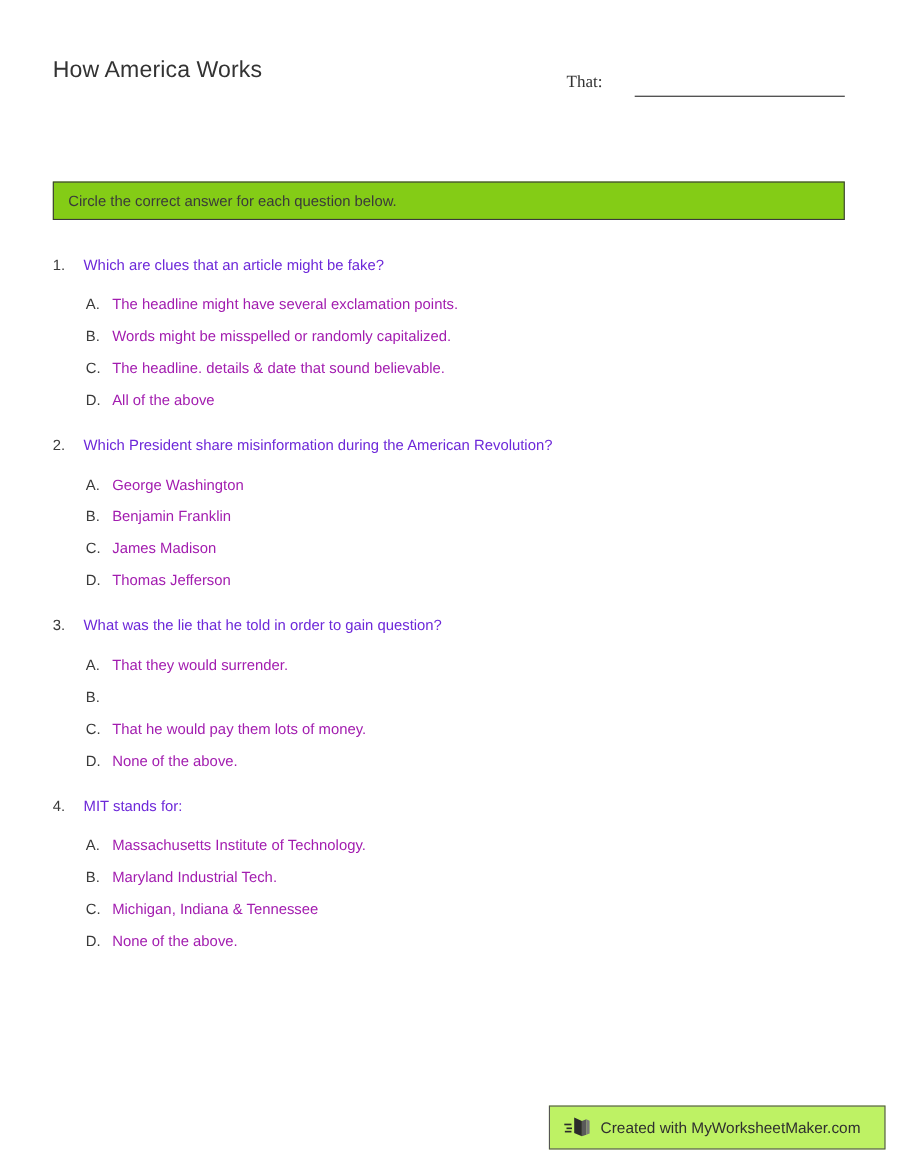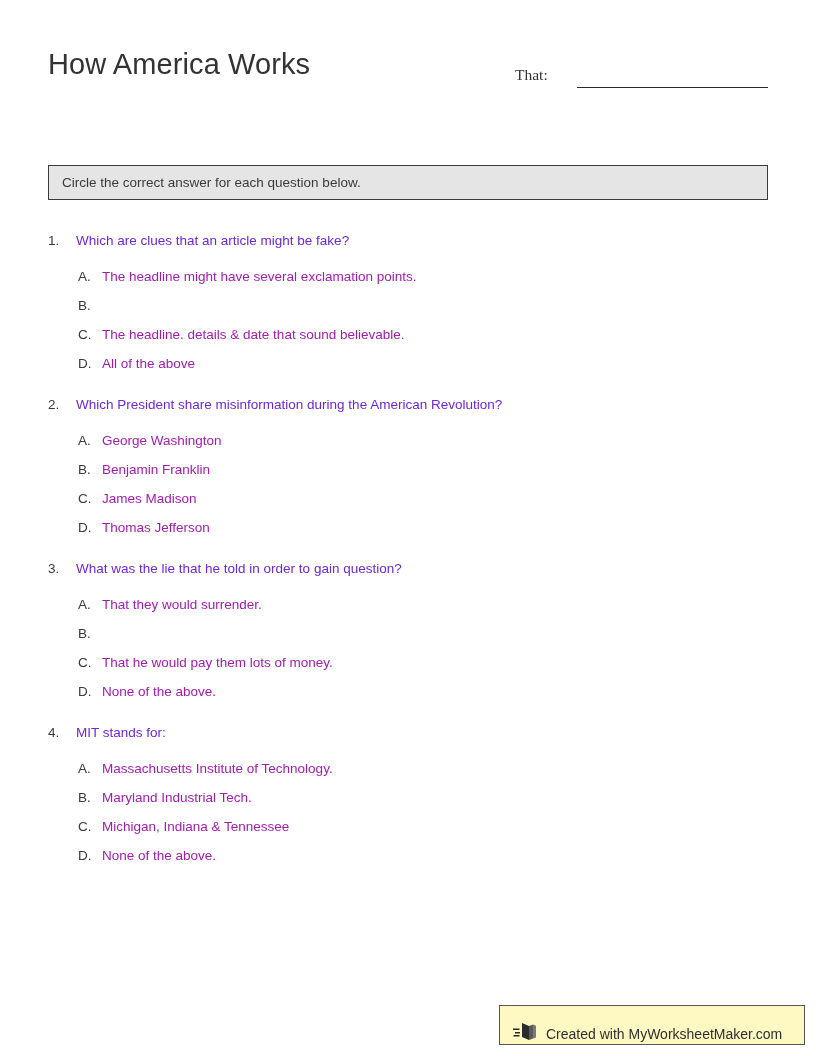--- a/index.html
+++ b/index.html
@@ -30,21 +30,21 @@
     position: absolute;
     left: 48px;
     top: 44px;
     width: 720px;
     height: 84px;
   }
   .worksheet-title {
     position: absolute;
     left: 0;
     top: 0;
-    font-size: 29px;
+    font-size: 21px;
     font-weight: 400;
     letter-spacing: 0.1px;
     color: #333333;
     line-height: 40px;
     white-space: nowrap;
   }
 
   .meta-fields {
     position: absolute;
     right: 0;
@@ -73,21 +73,21 @@
 
   
   .instruction-box {
     position: absolute;
     left: 48px;
     top: 165px;
     width: 720px;
     height: 35px;
     border: 1.2px solid #3b3b3b;
     box-sizing: border-box;
-    background: #e5e5e5;
+    background: #84cc16;
     display: flex;
     align-items: center;
   }
   .instruction-text {
     padding-left: 13px;
     font-size: 13.5px;
     color: #3a3a3a;
     line-height: 18px;
   }
 
@@ -142,23 +142,23 @@
 
   
   .footer-badge {
     position: absolute;
     left: 499px;
     top: 1005px;
     width: 306px;
     height: 40px;
     border: 1.2px solid #555555;
     box-sizing: border-box;
-    background: #fef9c3;
-    display: flex;
-    align-items: flex-end;
+    background: #bef264;
+    display: flex;
+    align-items: center;
   }
   .badge-logo {
     flex: 0 0 auto;
     margin-left: 12px;
     margin-right: 8px;
     width: 26px;
     height: 24px;
     display: block;
   }
   .badge-text {
@@ -195,20 +195,21 @@
         <div class="question-number">1.</div>
         <div class="question-text">Which are clues that an article might be fake?</div>
       </div>
       <div class="choices">
         <div class="choice-line">
           <div class="choice-letter">A.</div>
           <div class="choice-text">The headline might have several exclamation points.</div>
         </div>
         <div class="choice-line">
           <div class="choice-letter">B.</div>
+          <div class="choice-text">Words might be misspelled or randomly capitalized.</div>
         </div>
         <div class="choice-line">
           <div class="choice-letter">C.</div>
           <div class="choice-text">The headline. details &amp; date that sound believable.</div>
         </div>
         <div class="choice-line">
           <div class="choice-letter">D.</div>
           <div class="choice-text">All of the above</div>
         </div>
       </div>

